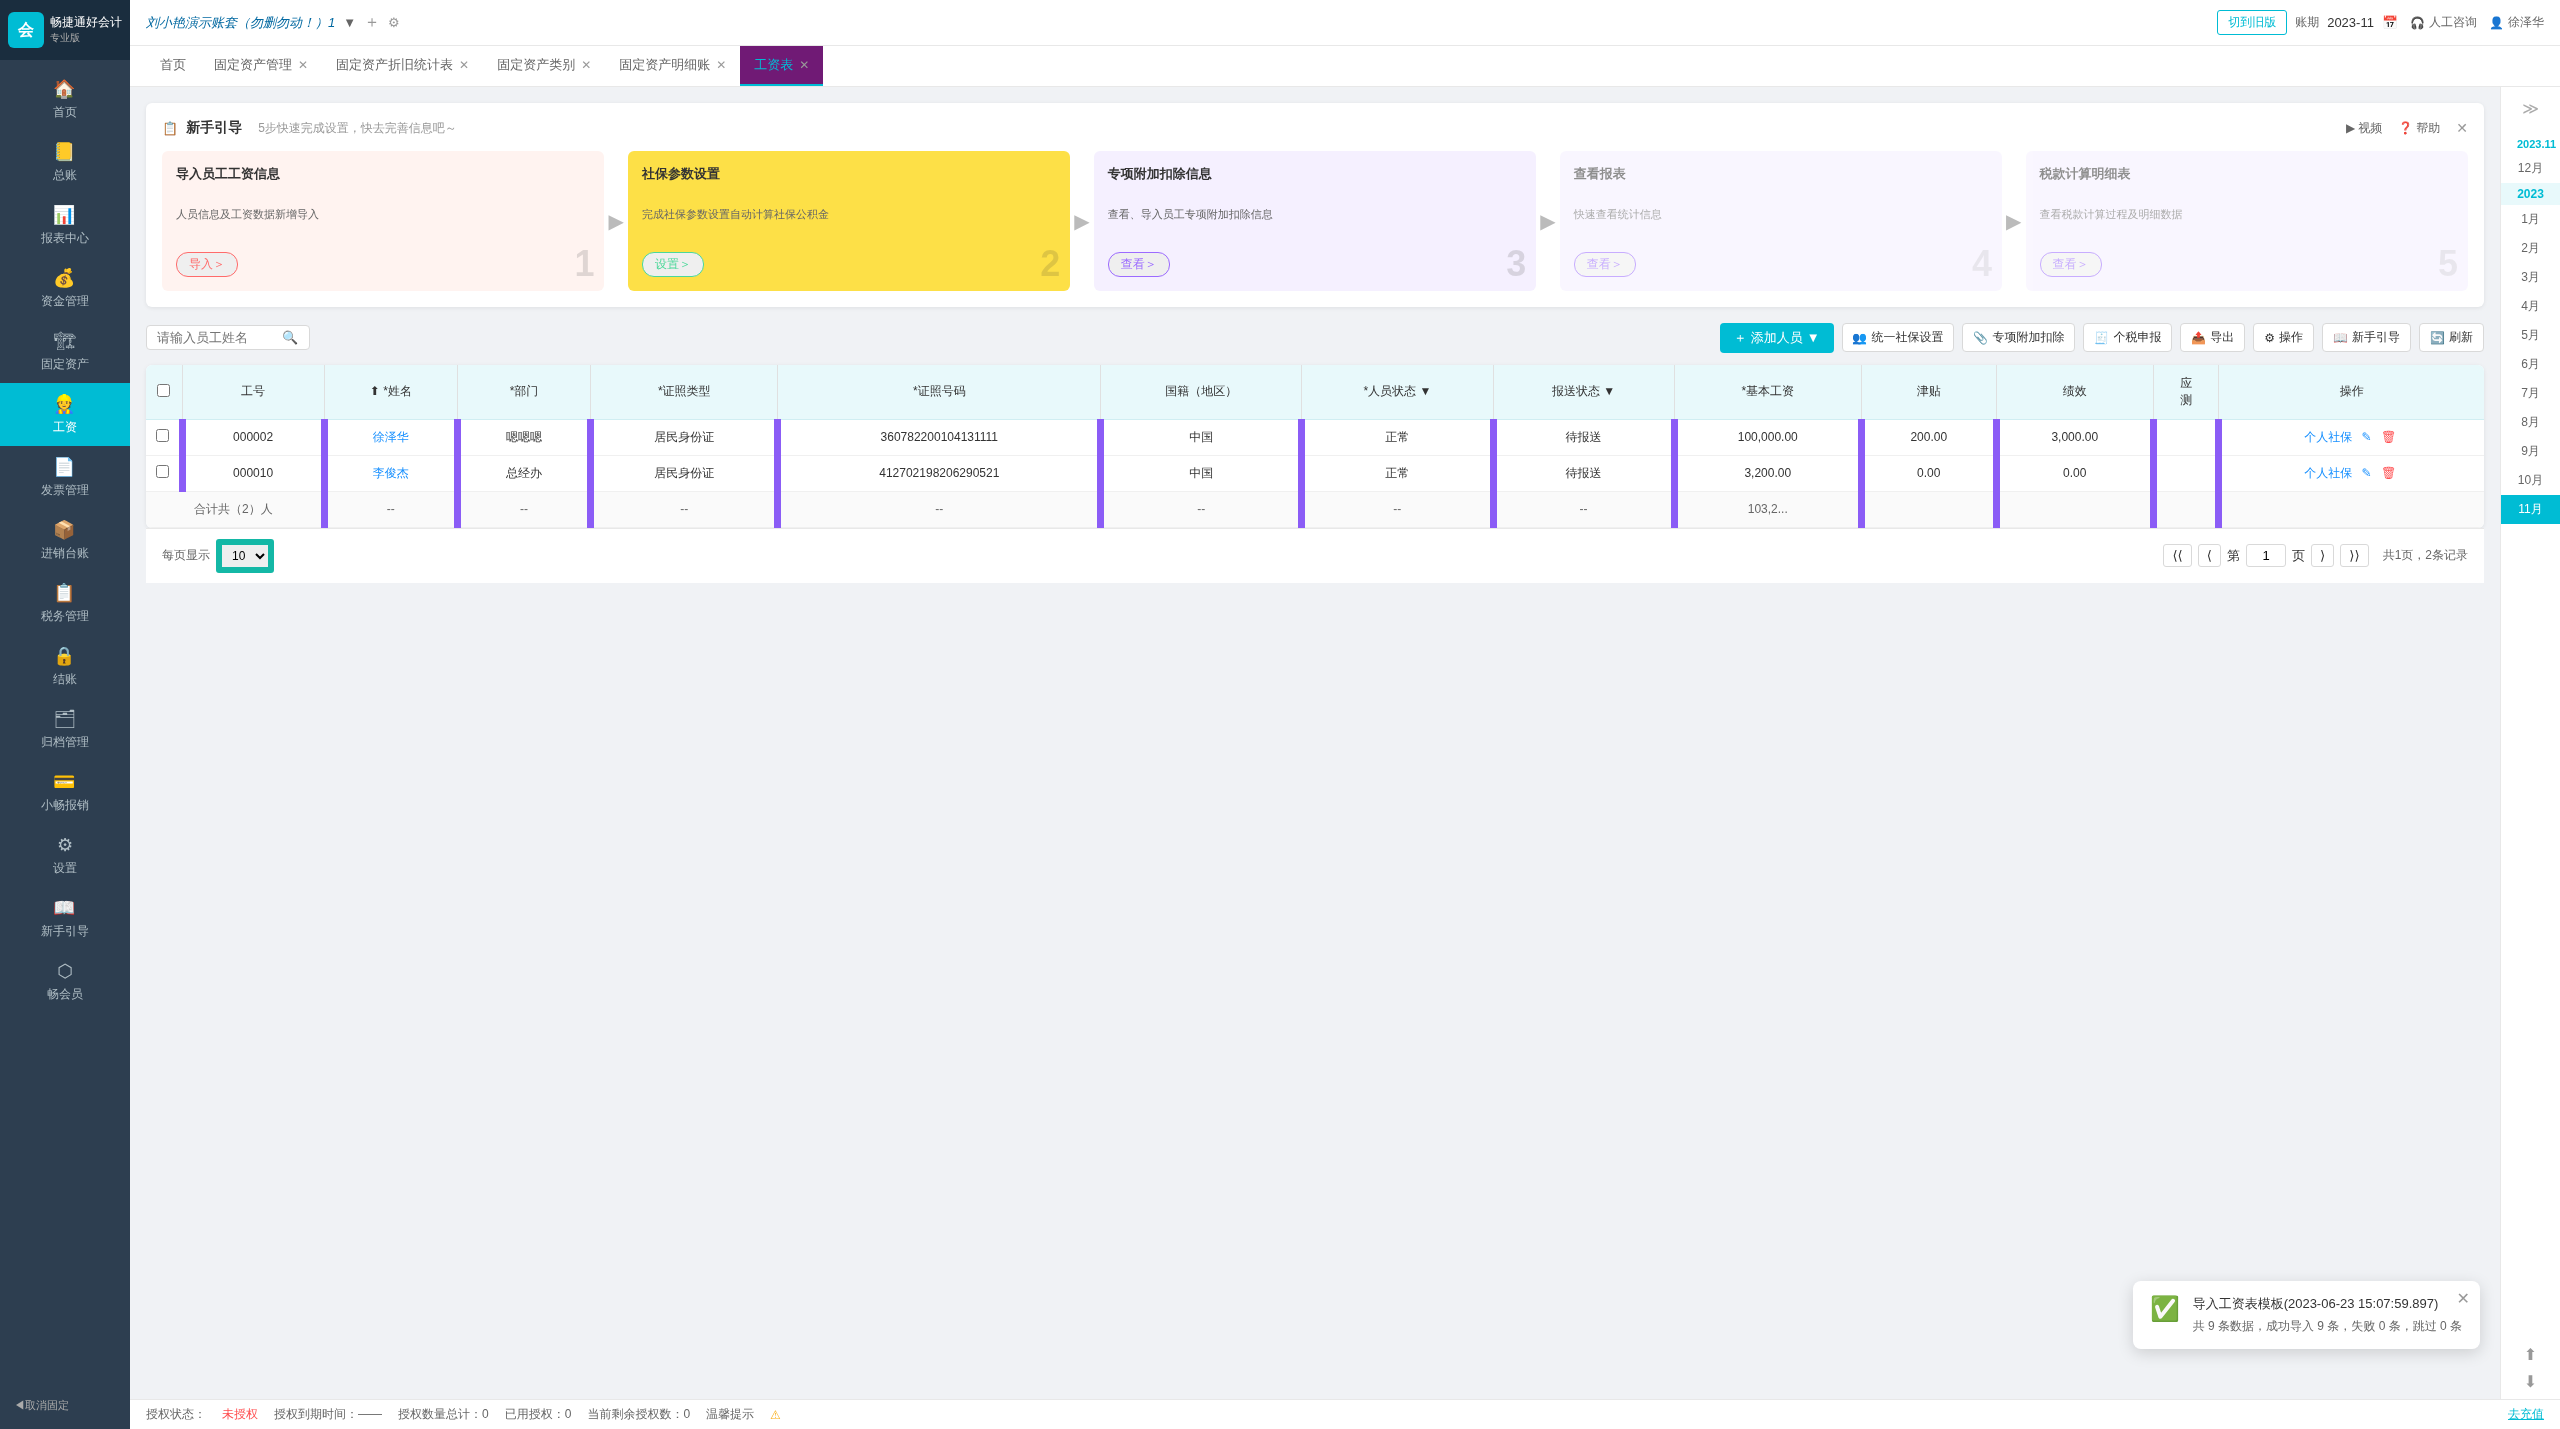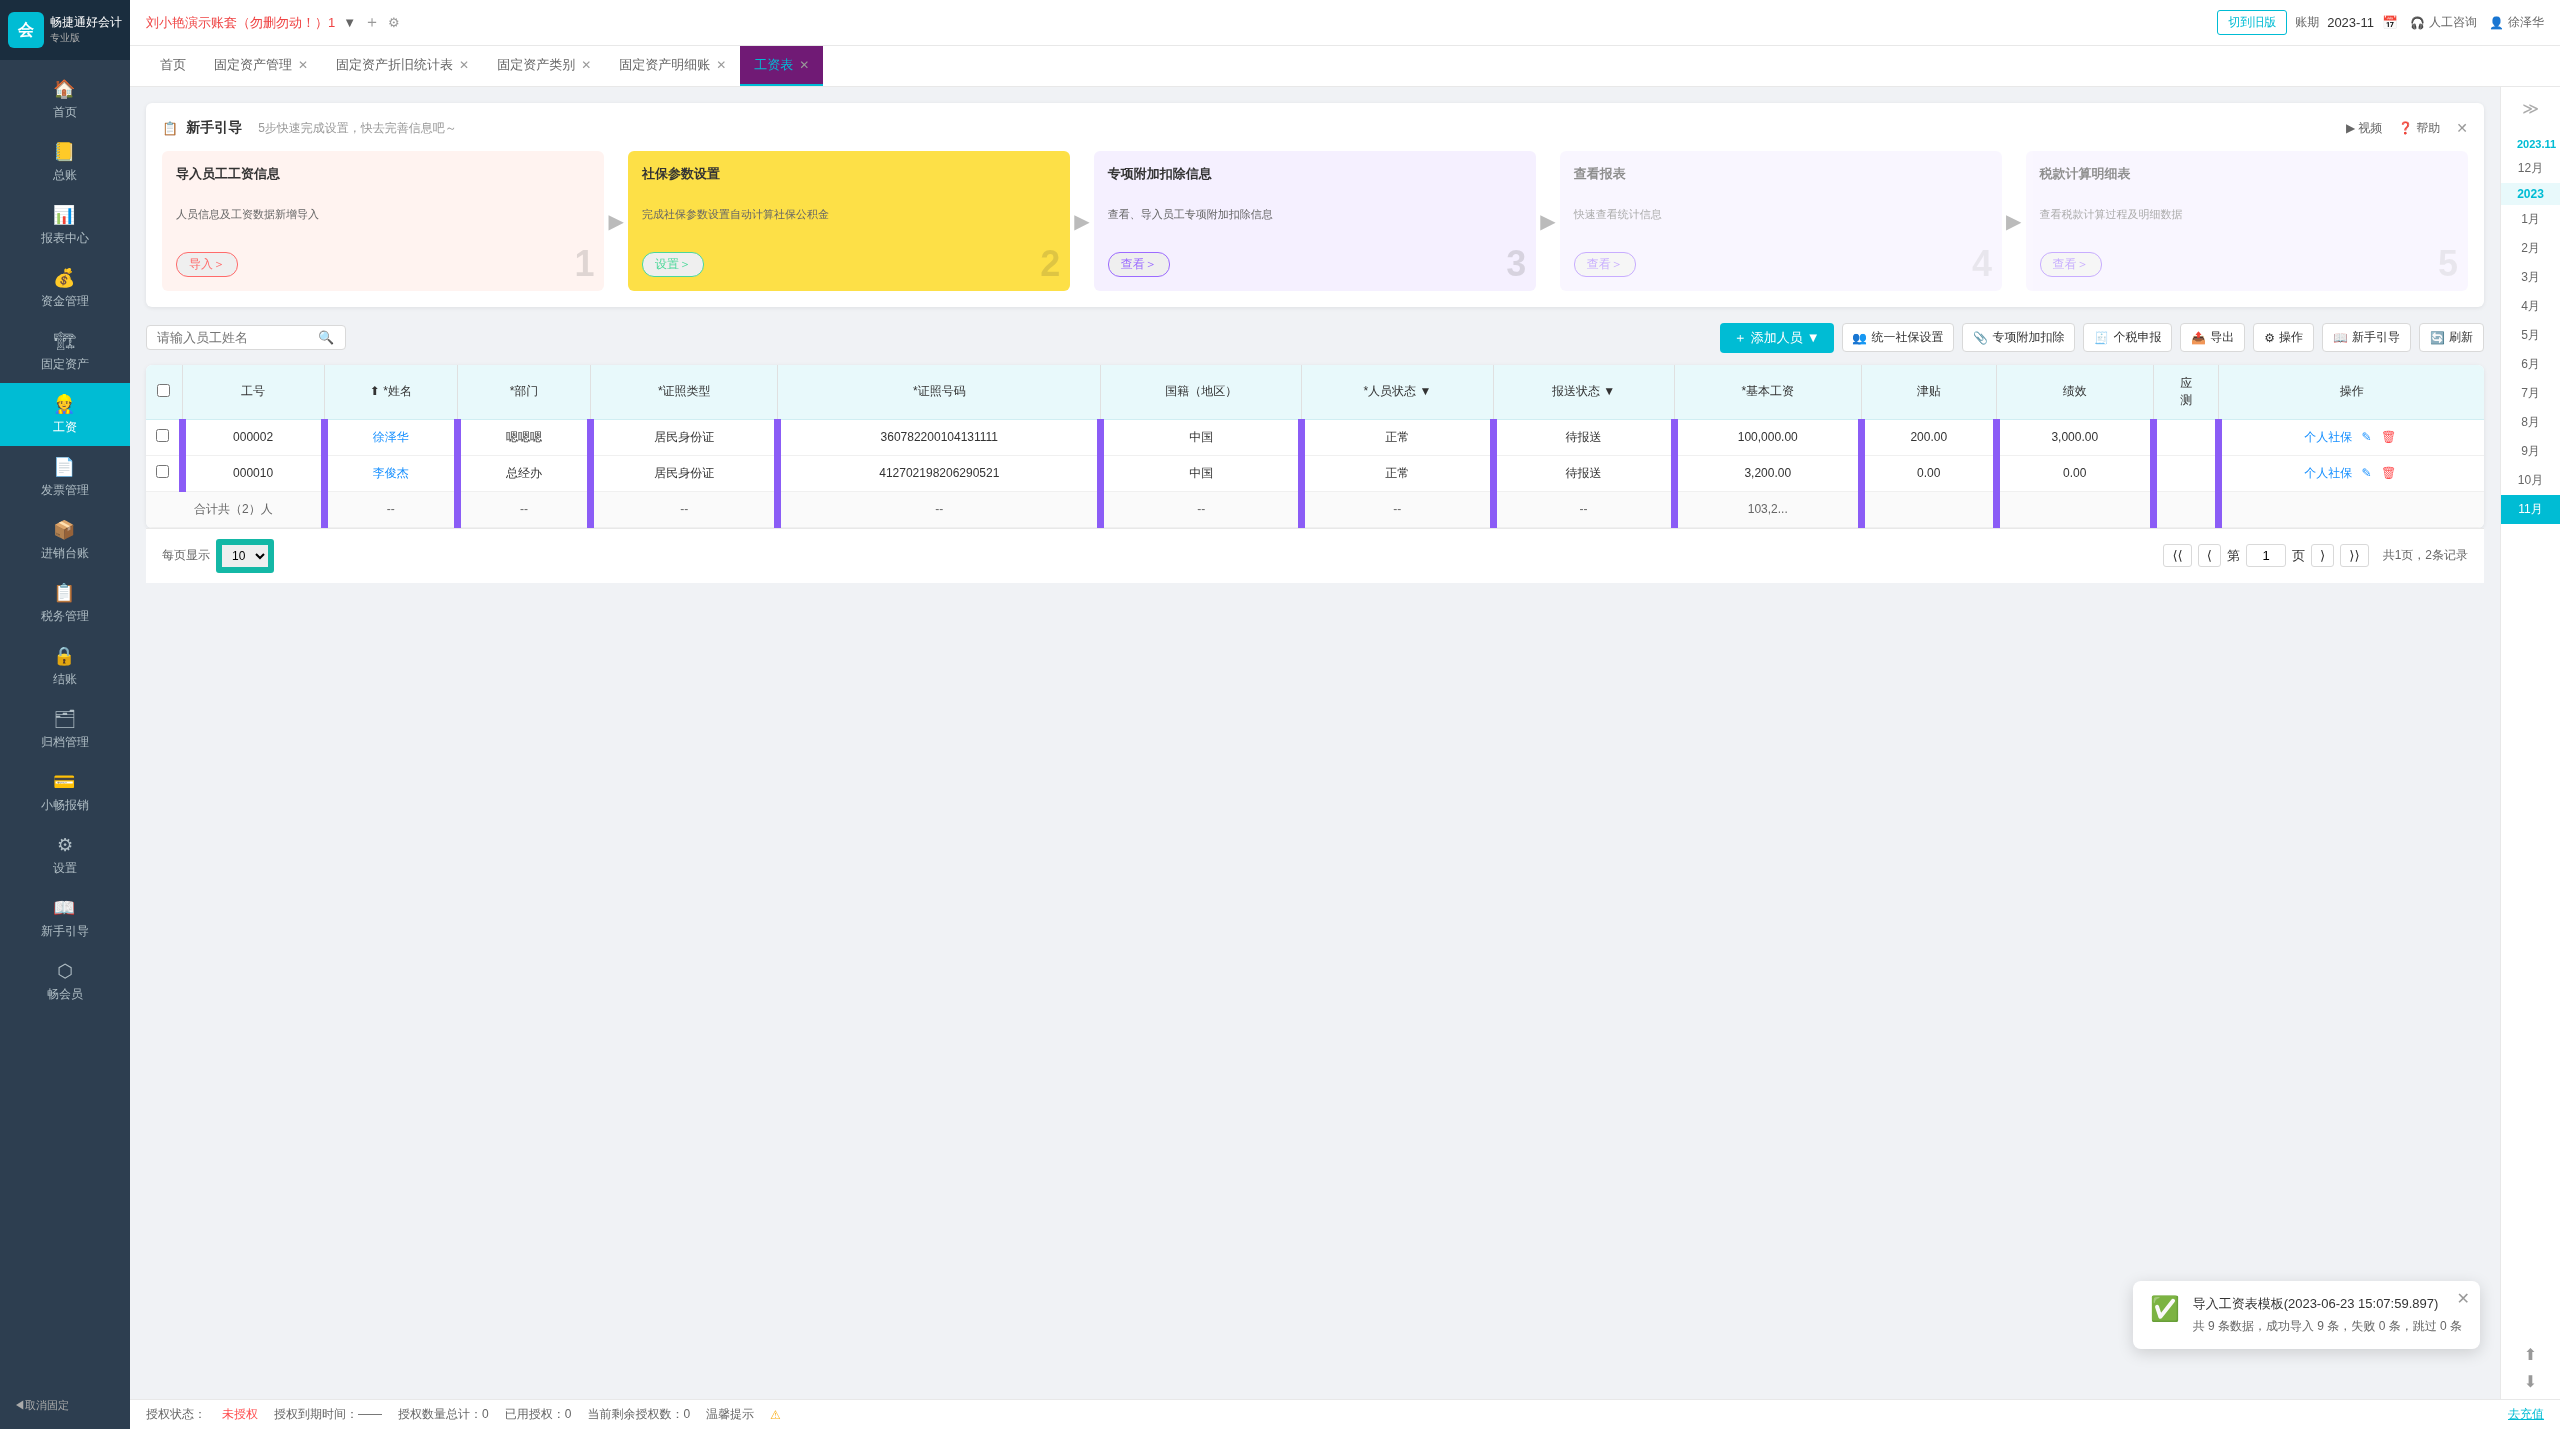--- a/index.html
+++ b/index.html
@@ -20,21 +20,21 @@
     .nav-item .nav-icon { font-size: 18px; }
     .sidebar-bottom { padding: 10px 8px; }
     .cancel-fixed { color: #aaa; font-size: 11px; text-align: left; cursor: pointer; padding: 6px; }
 
     
     .main-content { flex: 1; display: flex; flex-direction: column; overflow: hidden; }
 
     
     .top-bar { background: #fff; padding: 0 16px; height: 46px; display: flex; align-items: center; gap: 12px; border-bottom: 1px solid #e8e8e8; flex-shrink: 0; }
     .top-bar-left { display: flex; align-items: center; gap: 8px; flex: 1; }
-    .account-name { color: #ef4444; font-size: 13px; font-weight: 500; }
+    .account-name { color: #0369a1; font-size: 13px; font-weight: 500; font-style: italic; }
     .account-arrow { color: #666; cursor: pointer; }
     .top-bar-actions { display: flex; align-items: center; gap: 8px; }
     .btn-old-version { border: 1px solid #00bcd4; color: #00bcd4; background: #fff; padding: 3px 10px; border-radius: 3px; cursor: pointer; font-size: 12px; }
     .period-label { color: #666; font-size: 12px; }
     .period-value { color: #333; font-size: 13px; font-weight: 500; }
     .calendar-icon { color: #00bcd4; cursor: pointer; }
     .top-bar-right { display: flex; align-items: center; gap: 12px; }
     .ai-consult { display: flex; align-items: center; gap: 4px; color: #666; cursor: pointer; font-size: 12px; }
     .user-info { display: flex; align-items: center; gap: 4px; color: #666; cursor: pointer; font-size: 12px; }
 
@@ -57,21 +57,21 @@
     .guide-steps { display: flex; align-items: stretch; gap: 0; }
     .guide-step { flex: 1; border-radius: 6px; padding: 14px; position: relative; display: flex; flex-direction: column; gap: 23px; }
     .step-arrow { color: #bbb; font-size: 20px; display: flex; align-items: center; padding: 0 4px; }
     .step-num { font-size: 36px; font-weight: bold; opacity: 0.15; position: absolute; right: 10px; bottom: 6px; }
     .step-title { font-size: 13px; font-weight: 600; color: #333; }
     .step-desc { font-size: 11px; color: #666; line-height: 1.5; flex: 1; }
     .step-btn { display: inline-block; border: 1px solid #ff6b6b; color: #ff6b6b; padding: 3px 12px; border-radius: 12px; font-size: 12px; cursor: pointer; margin-top: 6px; align-self: flex-start; }
 
     
     .toolbar { display: flex; align-items: center; gap: 10px; margin-bottom: 12px; }
-    .search-box { display: flex; align-items: center; border: 1px solid #d9d9d9; border-radius: 4px; background: #fff; padding: 4px 10px; gap: 6px; width: 200px; }
+    .search-box { display: flex; align-items: center; border: 1px solid #d9d9d9; border-radius: 4px; background: #fff; padding: 4px 10px; gap: 6px; width: 164px; }
     .search-box input { border: none; outline: none; font-size: 13px; color: #333; width: 100%; background: transparent; }
     .search-icon { color: #999; cursor: pointer; }
     .toolbar-right { margin-left: auto; display: flex; align-items: center; gap: 8px; flex-wrap: wrap; }
     .btn-add { background: #00bcd4; color: #fff; border: none; padding: 6px 14px; border-radius: 4px; cursor: pointer; font-size: 13px; display: flex; align-items: center; gap: 4px; }
     .btn-action { background: #fff; border: 1px solid #d9d9d9; color: #333; padding: 5px 10px; border-radius: 4px; cursor: pointer; font-size: 12px; display: flex; align-items: center; gap: 4px; }
 
     
     .table-container { background: #fff; border-radius: 6px; overflow: auto; box-shadow: 0 1px 4px rgba(0,0,0,0.08); }
     table { width: 100%; border-collapse: collapse; font-size: 13px; min-width: 1100px; }
     thead tr { background: #e8f9fb; }

